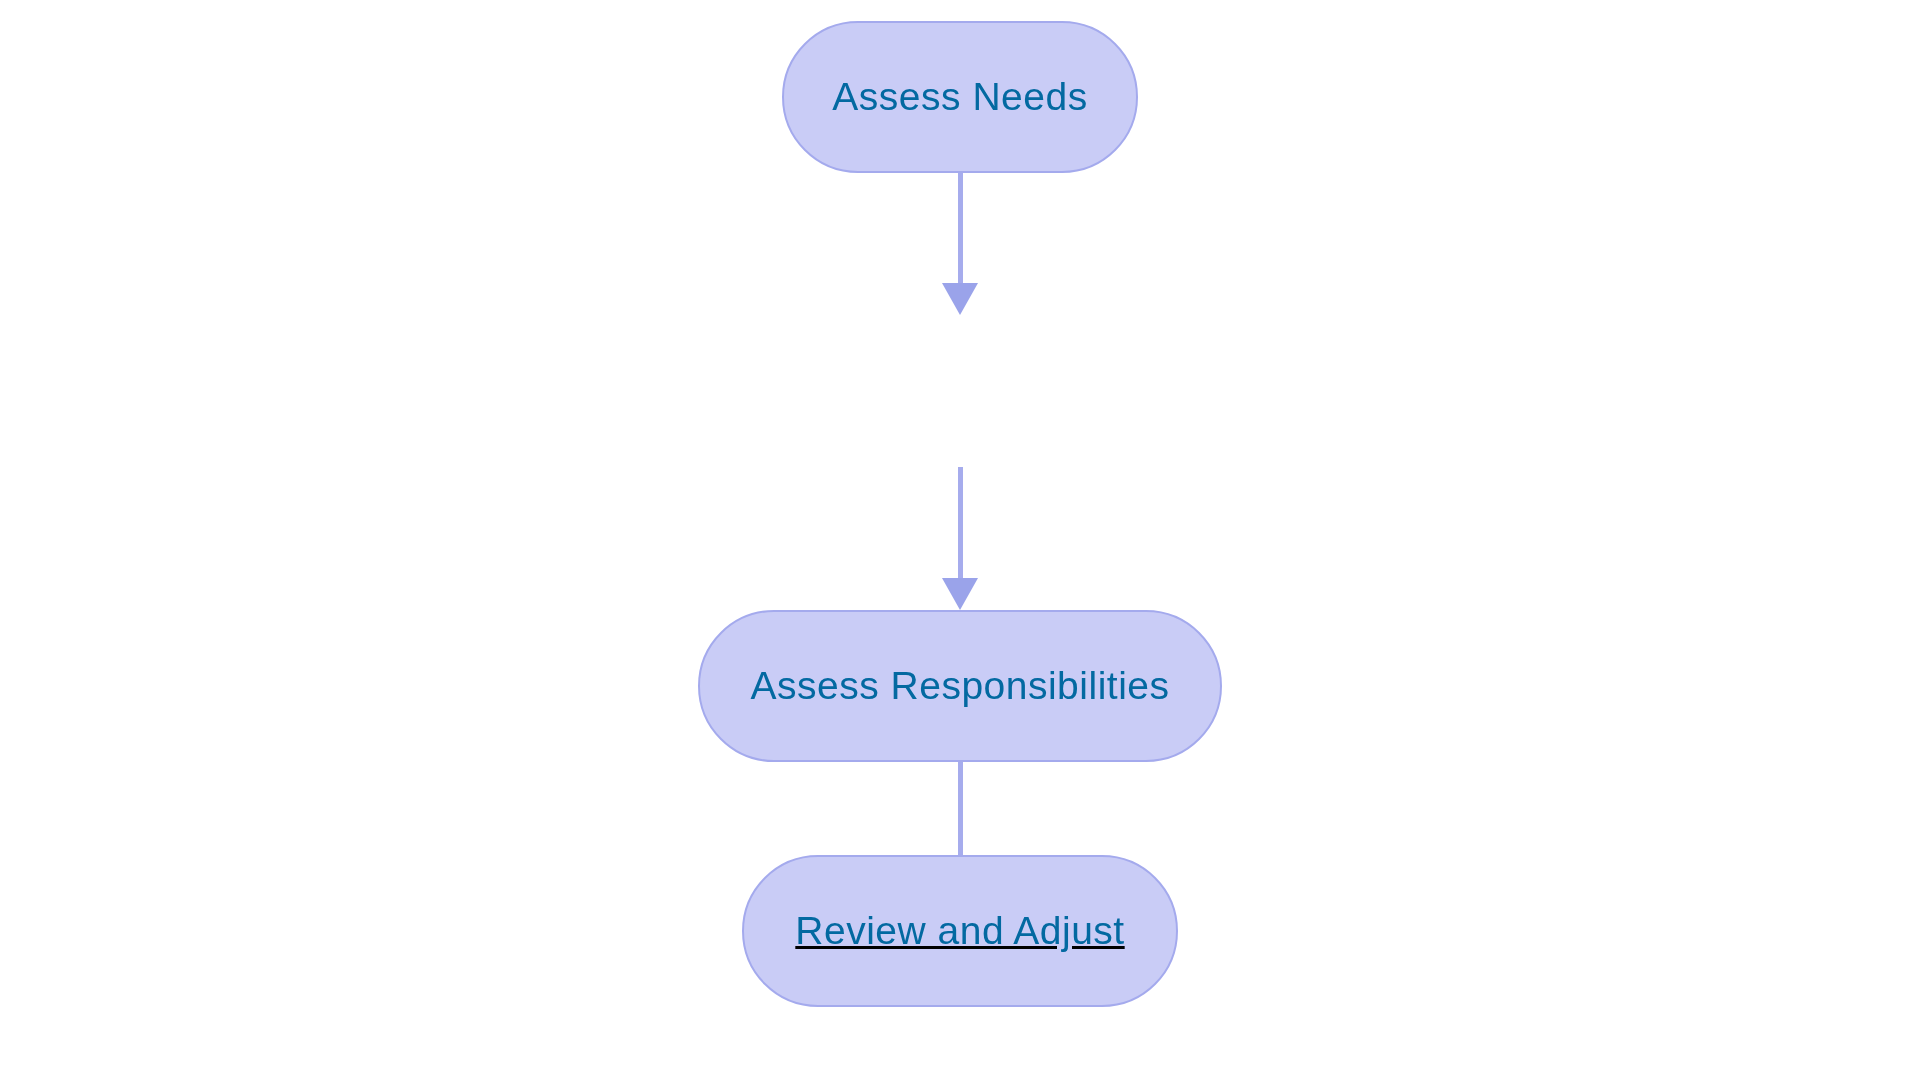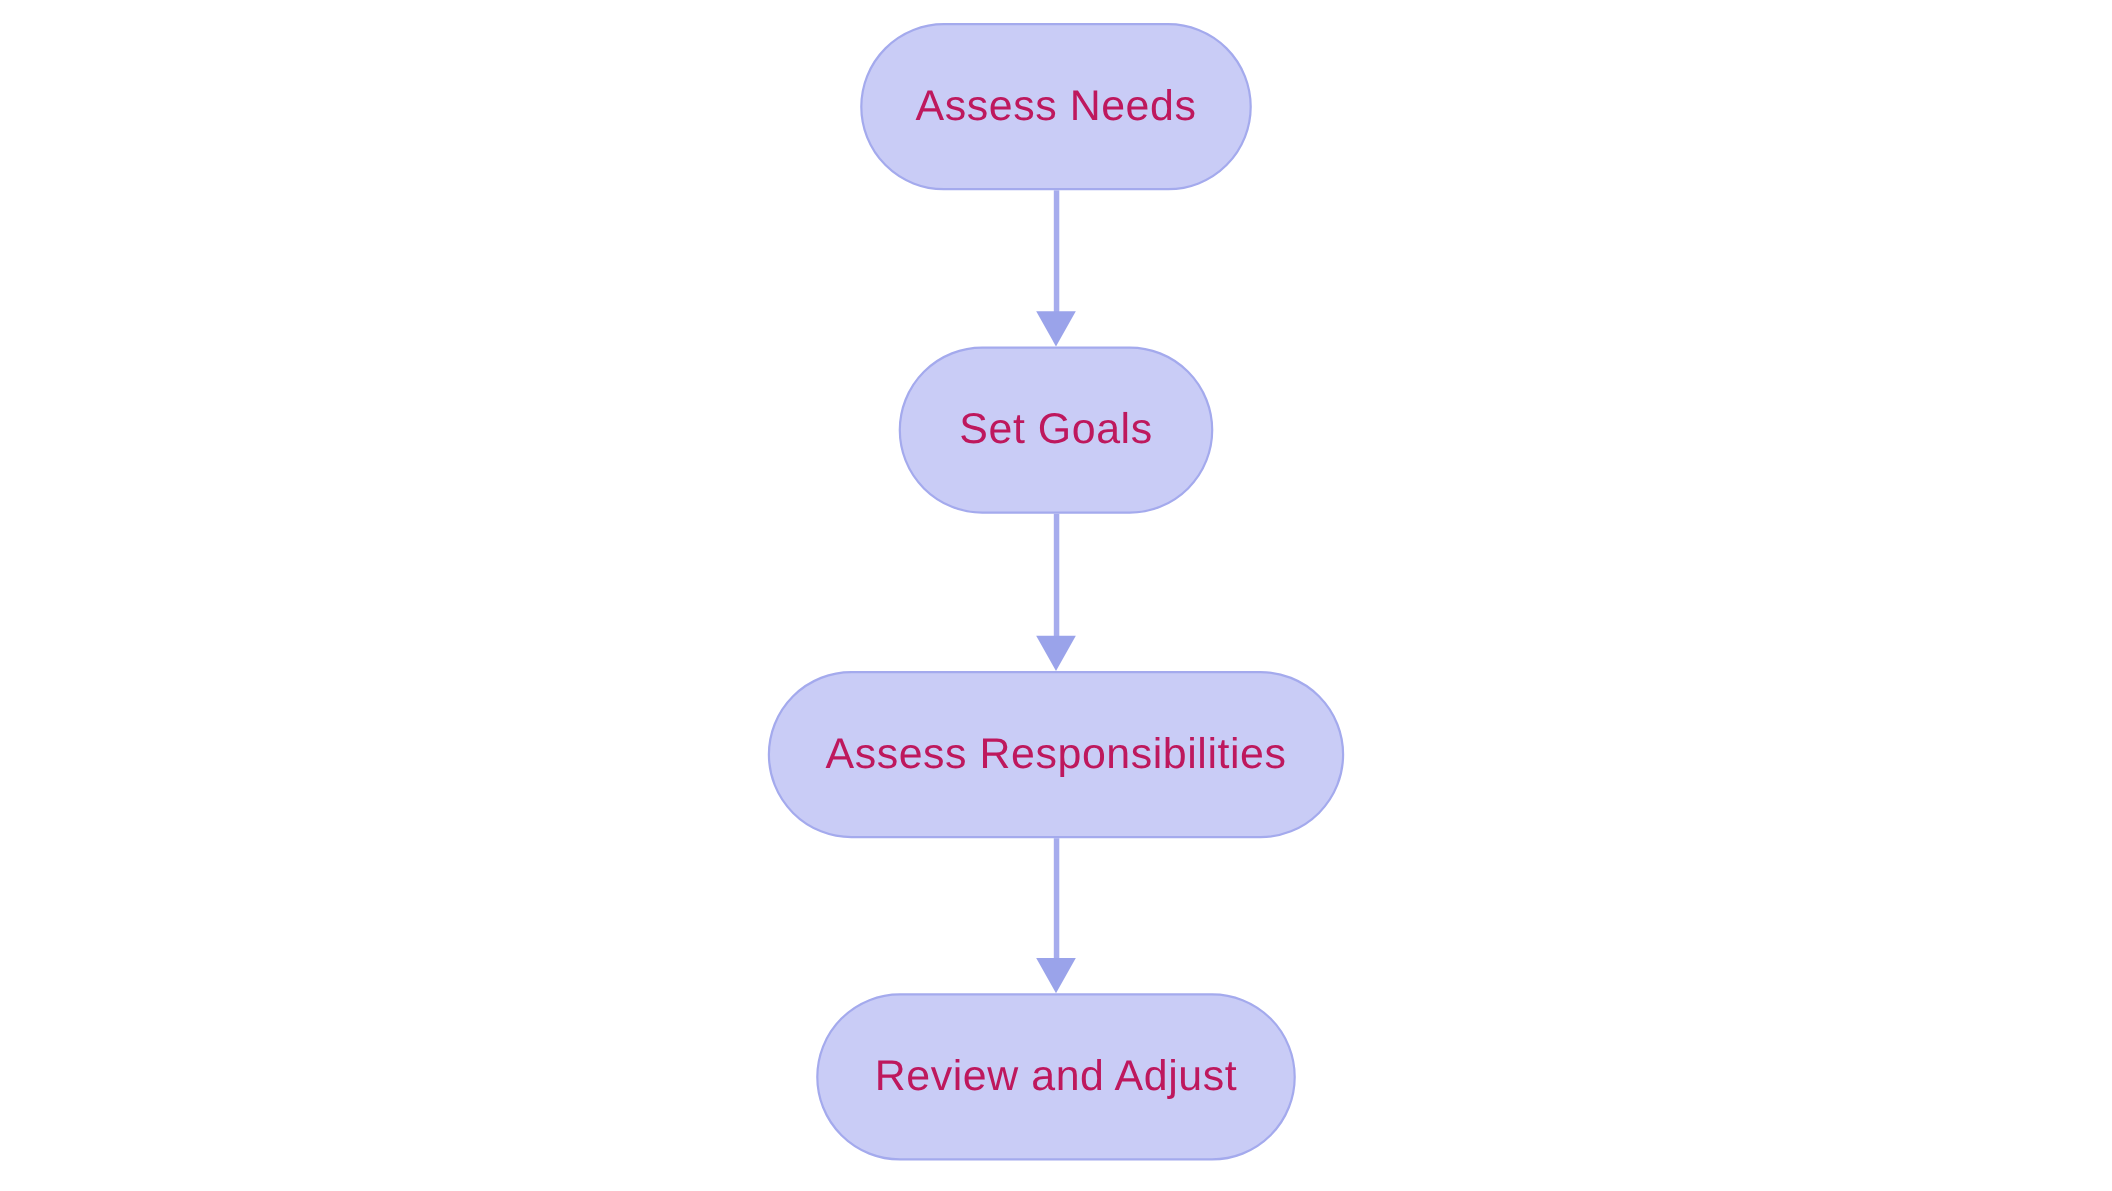--- a/index.html
+++ b/index.html
@@ -20,31 +20,31 @@
     box-sizing: border-box;
     height: 152px;
     border-radius: 76px;
     background: #c9ccf6;
     border: 2px solid #a4aaed;
     display: flex;
     align-items: center;
     justify-content: center;
   }
   .flow-node .node-label {
-    color: #be185d;
+    color: #0369a1;
     font-size: 39px;
     font-weight: 400;
     letter-spacing: 0.5px;
     white-space: nowrap;
     text-align: center;
   }
   #node-1 { left: 782px; top: 21px;  width: 356px; }
   #node-2 { left: 817px; top: 315px; width: 286px; }
   #node-3 { left: 698px; top: 610px; width: 524px; }
-  #node-4 { left: 742px; top: 903px; width: 436px; }
+  #node-4 { left: 742px; top: 855px; width: 436px; text-decoration: underline; }
 
   .edge-line {
     position: absolute;
     left: 958px;
     width: 5px;
     background: #a6aced;
   }
   .edge-head {
     position: absolute;
     left: 942px;
@@ -66,23 +66,20 @@
 
 <div class="canvas">
 
   <div class="flow-node" id="node-1">
     <span class="node-label">Assess Needs</span>
   </div>
 
   <div class="edge-line" id="edge-line-1"></div>
   <div class="edge-head" id="edge-head-1"></div>
 
-  <div class="flow-node" id="node-2">
-    <span class="node-label">Set Goals</span>
-  </div>
 
   <div class="edge-line" id="edge-line-2"></div>
   <div class="edge-head" id="edge-head-2"></div>
 
   <div class="flow-node" id="node-3">
     <span class="node-label">Assess Responsibilities</span>
   </div>
 
   <div class="edge-line" id="edge-line-3"></div>
   <div class="edge-head" id="edge-head-3"></div>

